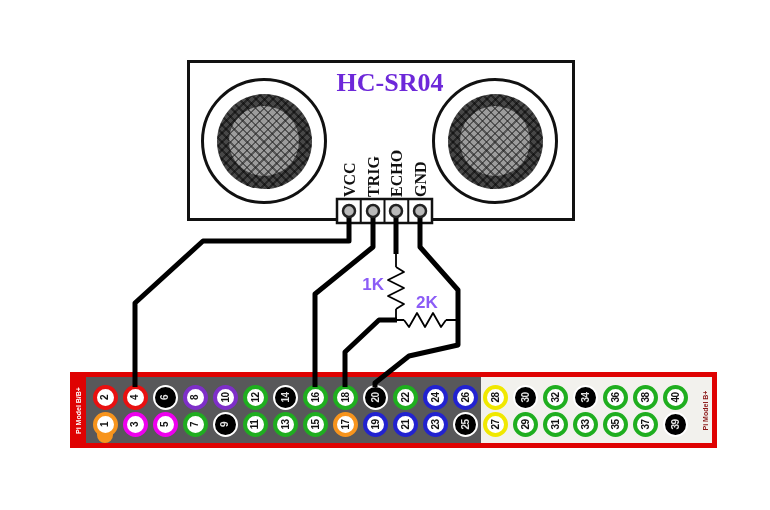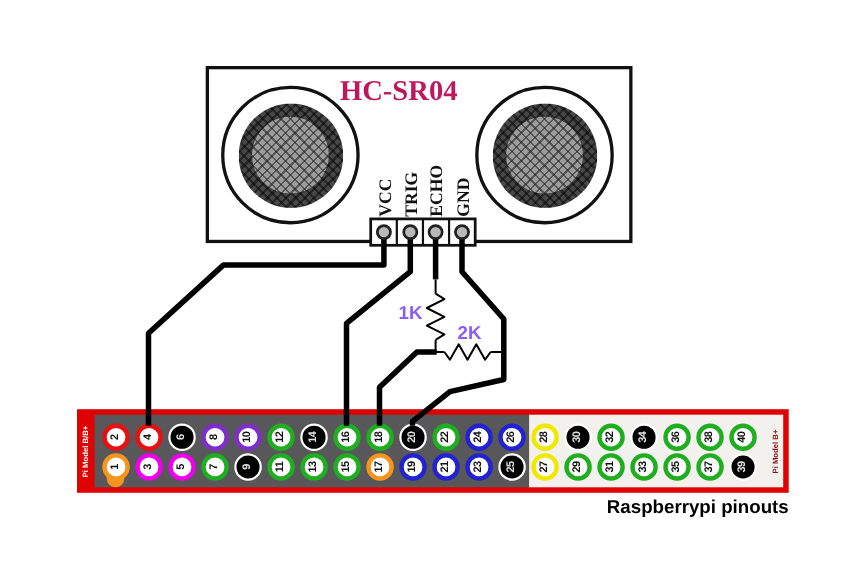--- a/index.html
+++ b/index.html
@@ -2,22 +2,22 @@
 <html><head>
 <meta charset="utf-8">
 <style>
   html,body{margin:0;padding:0;background:#fff;}
   .stage{position:relative;width:770px;height:510px;background:#ffffff;overflow:hidden;
          font-family:"Liberation Sans",sans-serif;}
 
   
   .module{position:absolute;left:187px;top:60px;width:388px;height:161px;
           background:#fff;border:3px solid #111;box-sizing:border-box;z-index:1;}
-  .module-title{position:absolute;left:309px;top:68px;width:162px;
-          font-family:"Liberation Serif",serif;font-weight:700;font-size:26px;color:#be185d;z-index:2;}
+  .module-title{position:absolute;left:309px;top:68px;width:162px;text-align:center;
+          font-family:"Liberation Serif",serif;font-weight:700;font-size:26px;color:#6d28d9;z-index:2;}
   .transducer{position:absolute;top:78px;width:126px;height:126px;border-radius:50%;
           background:#fff;border:3px solid #111;box-sizing:border-box;z-index:2;
           display:flex;align-items:center;justify-content:center;}
   .transducer.left{left:201px;}
   .transducer.right{left:432px;}
   .mesh-outer{width:95px;height:95px;border-radius:50%;background:
           repeating-linear-gradient(45deg,rgba(0,0,0,.45) 0 2px,transparent 2px 6px),
           repeating-linear-gradient(-45deg,rgba(0,0,0,.45) 0 2px,transparent 2px 6px),#474747;
           display:flex;align-items:center;justify-content:center;}
   .mesh-inner{width:70px;height:70px;border-radius:50%;background:
@@ -234,15 +234,14 @@
         <span>35</span>
       </div>
       <div class="pin" style="border-color: rgb(31, 174, 31); left: 562.5px; top: 39.5px;">
         <span>37</span>
       </div>
       <div class="pin pin-black" style="left: 592.5px; top: 39.5px;">
         <span>39</span>
       </div>
     </div>
 
-  <div class="caption">Raspberrypi pinouts</div>
 
 </div>
 
 </body></html>

